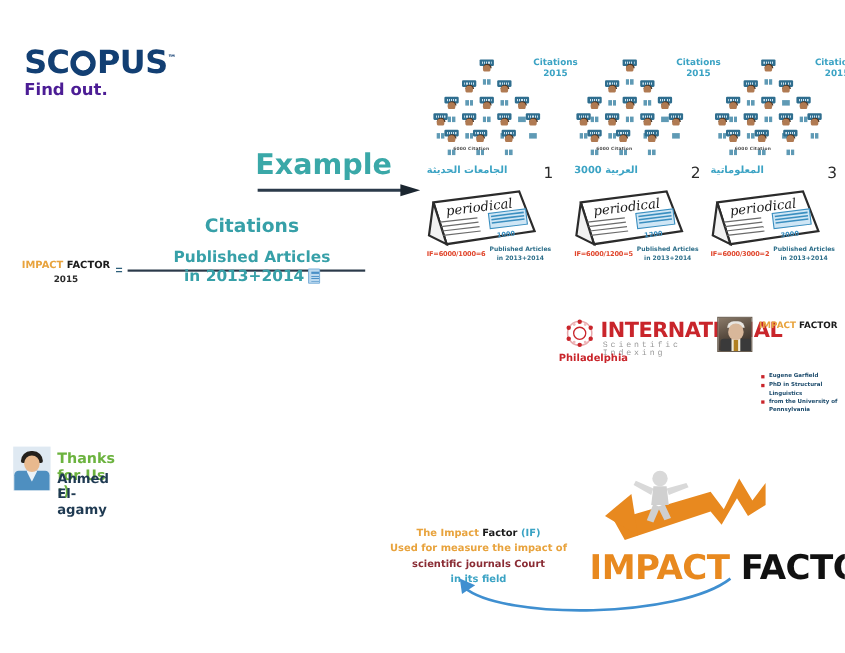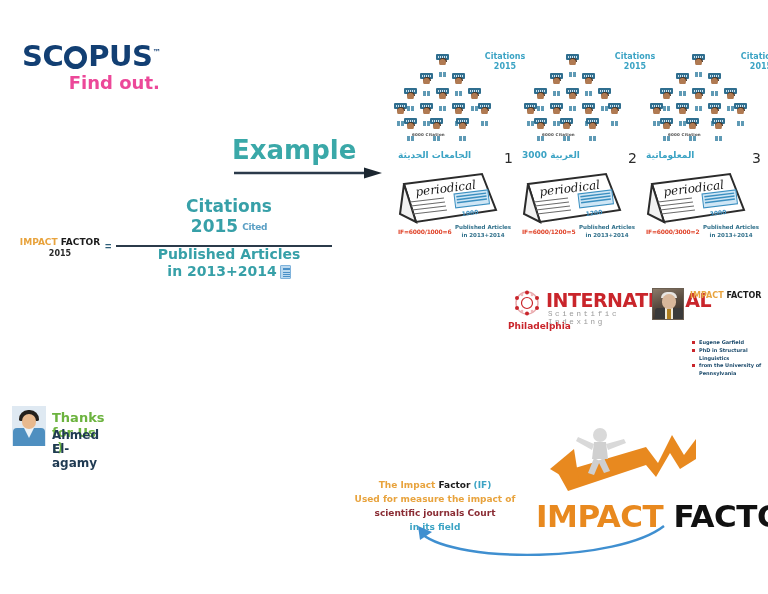--- a/index.html
+++ b/index.html
@@ -27,22 +27,22 @@
     overflow:hidden;
   }
   .scopus-o::after{
     content:""; position:absolute; right:-5px; top:5px;
     width:11px; height:9px; background:#ffffff;
     transform:rotate(-12deg);
   }
   .scopus-tm{ font-size:8px; vertical-align:super; font-weight:bold; }
   .scopus-sub {
     font-family:"DejaVu Sans", sans-serif;
-    font-weight:bold; font-size:18px; color:#ec4899;
-    text-align:right; margin-top:1px; letter-spacing:0px;
+    font-weight:bold; font-size:15px; color:#4c1d95;
+    margin-top:1px; letter-spacing:0px;
   }
 
   
   .gscholar { position:absolute; left:14px; top:88px; }
   .g-word { font-family:"DejaVu Serif", serif; font-size:47px; line-height:1; letter-spacing:-1px; }
   .g-b { color:#4285f4; } .g-r { color:#ea4335; } .g-y { color:#fbbc05; } .g-g { color:#34a853; }
   .g-sub {
     font-family:"DejaVu Sans", sans-serif; font-size:12px; color:#6f6f6f;
     position:absolute; left:57px; top:38px; letter-spacing:0.5px;
   }
@@ -316,21 +316,20 @@
 
   <div class="formula">
     <div class="formula-left">
       <div class="fl-line1"><span class="fl-impact">IMPACT </span><span class="fl-factor">FACTOR</span></div>
       <div class="fl-year">2015</div>
     </div>
     <div class="formula-eq">=</div>
     <div class="formula-bar"></div>
     <div class="formula-right">
       <div class="fr-top">Citations</div>
-      <div class="fr-year"><span>2015</span><span class="fr-cited">Cited</span></div>
       <div class="fr-bot">Published Articles</div>
       <div class="fr-bot2"><span>in 2013+2014</span><span class="doc-ico"></span></div>
     </div>
   </div>
 
   <div class="example-wrap">
     <div class="example-text">Example</div>
     <svg class="example-arrow" viewBox="0 0 148 12">
       <line x1="0" y1="6" x2="132" y2="6" stroke="#2b3a4a" stroke-width="2.6"></line>
       <polygon points="130,0.5 148,6 130,11.5" fill="#1b2630"></polygon>
@@ -633,21 +632,21 @@
           <span class="p-card"></span>
           <span class="p-hair"></span>
           <span class="p-head"></span>
           <span class="p-body"></span>
           <span class="p-legs"></span>
         </div>
       <div class="pyr-caption">6000 Citation</div>
     </div>
   </div>
 
-  <div class="per-group" style="left:396px; top:150px; width:124px; height:92px;">
+  <div class="per-group" style="left:386px; top:150px; width:124px; height:92px;">
     <div class="per-arabic" style="left:2px; top:0px;">الجامعات الحديثة</div>
     <div class="per-num" style="left:108px; top:0px;">1</div>
     <svg class="news" viewBox="0 0 106 62">
       <path d="M8 18 L86 8 L100 44 L20 56 Z" fill="#ffffff" stroke="#2b2b2b" stroke-width="2"></path>
       <path d="M8 18 L4 48 L20 56 L20 56 Z" fill="#f2f2f2" stroke="#2b2b2b" stroke-width="2"></path>
       <text x="20" y="30" font-family="DejaVu Serif, serif" font-size="12" font-style="italic" fill="#1b1b1b" transform="rotate(-7 20 30)">periodical</text>
       <rect x="58" y="28" width="34" height="14" fill="#cfe6f5" stroke="#3a8fc0" stroke-width="1" transform="rotate(-7 58 28)"></rect>
       <g transform="rotate(-7 58 28)">
         <line x1="60" y1="31" x2="90" y2="31" stroke="#3a8fc0" stroke-width="1.4"></line>
         <line x1="60" y1="34" x2="90" y2="34" stroke="#3a8fc0" stroke-width="1.4"></line>

